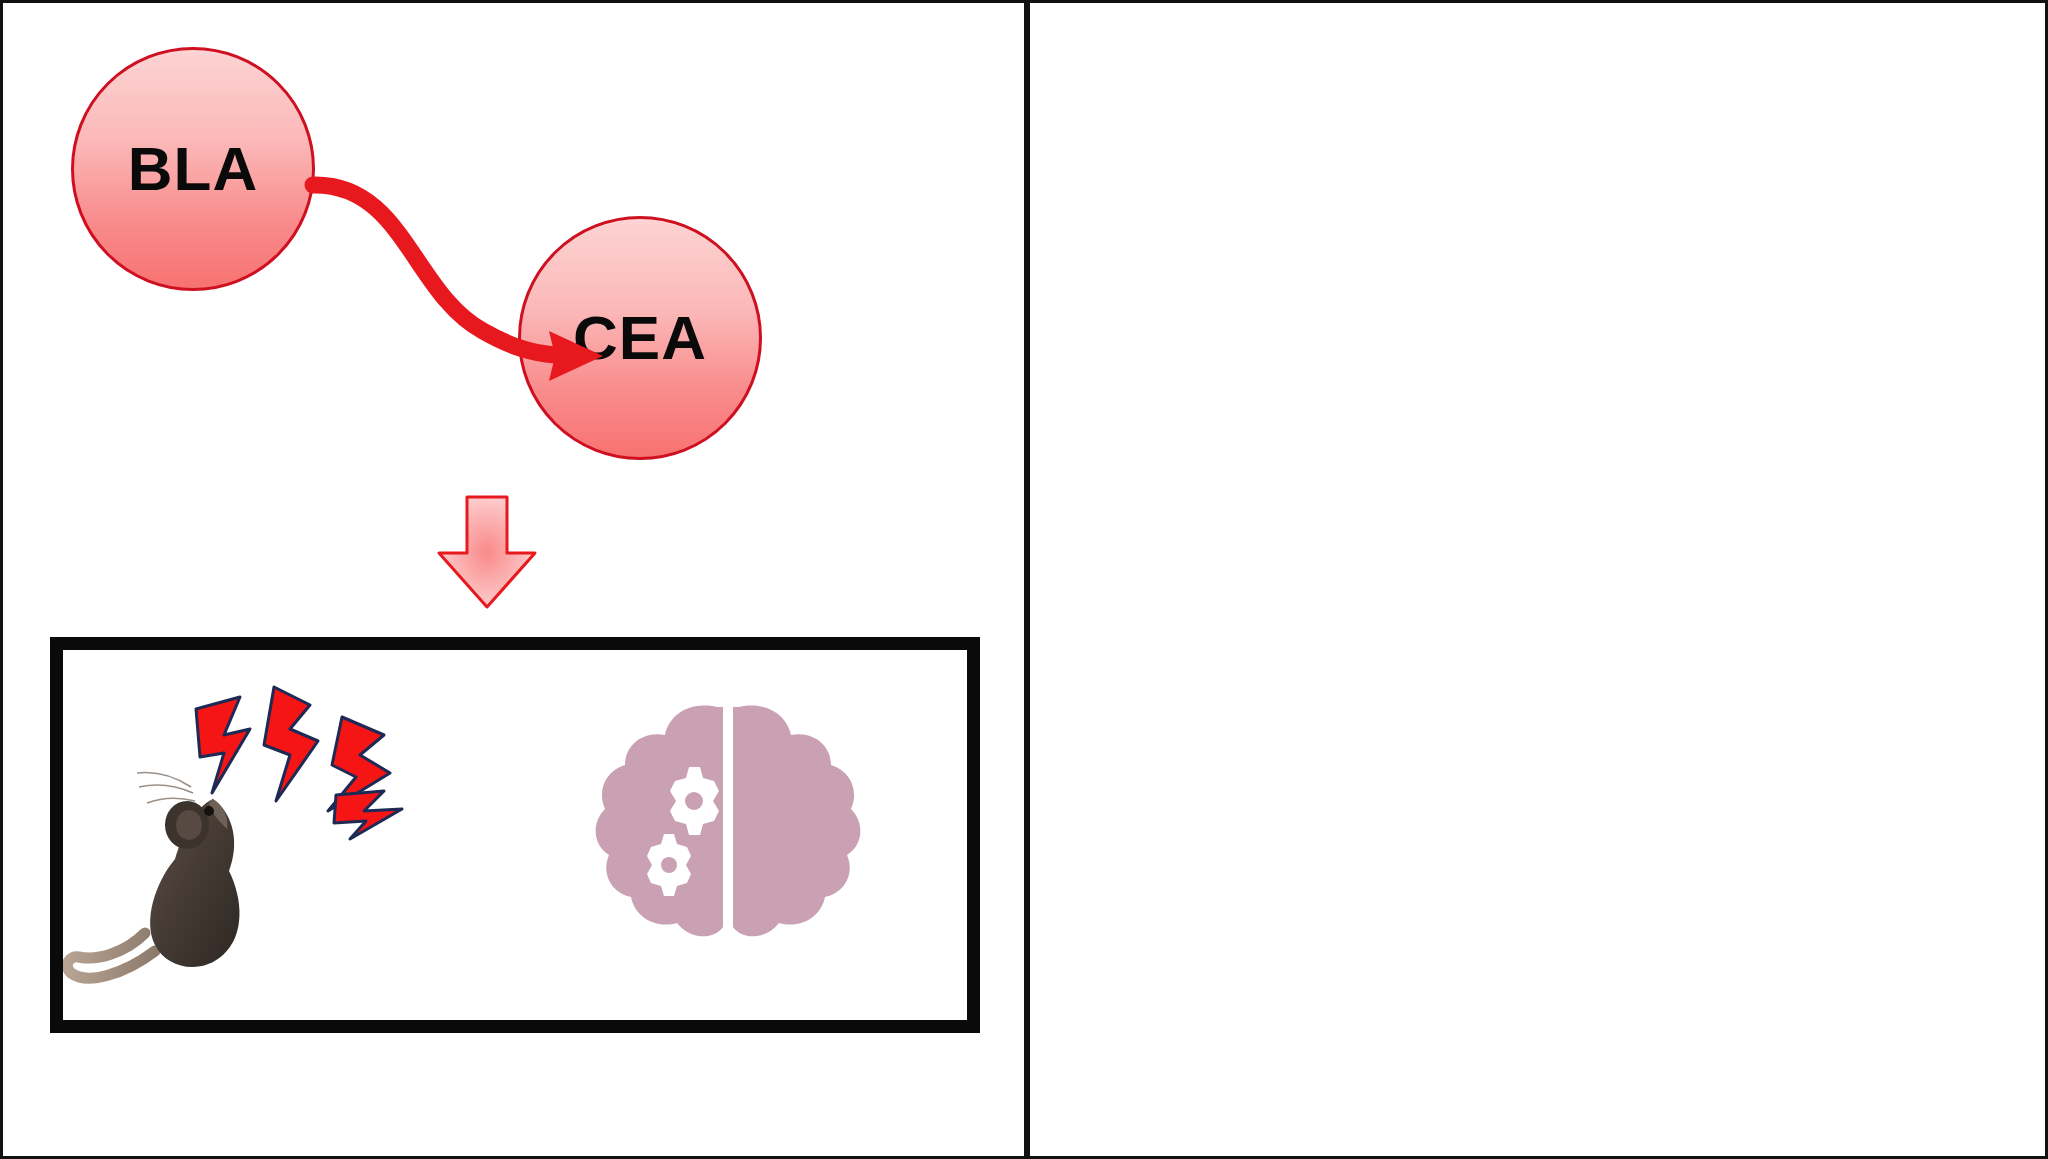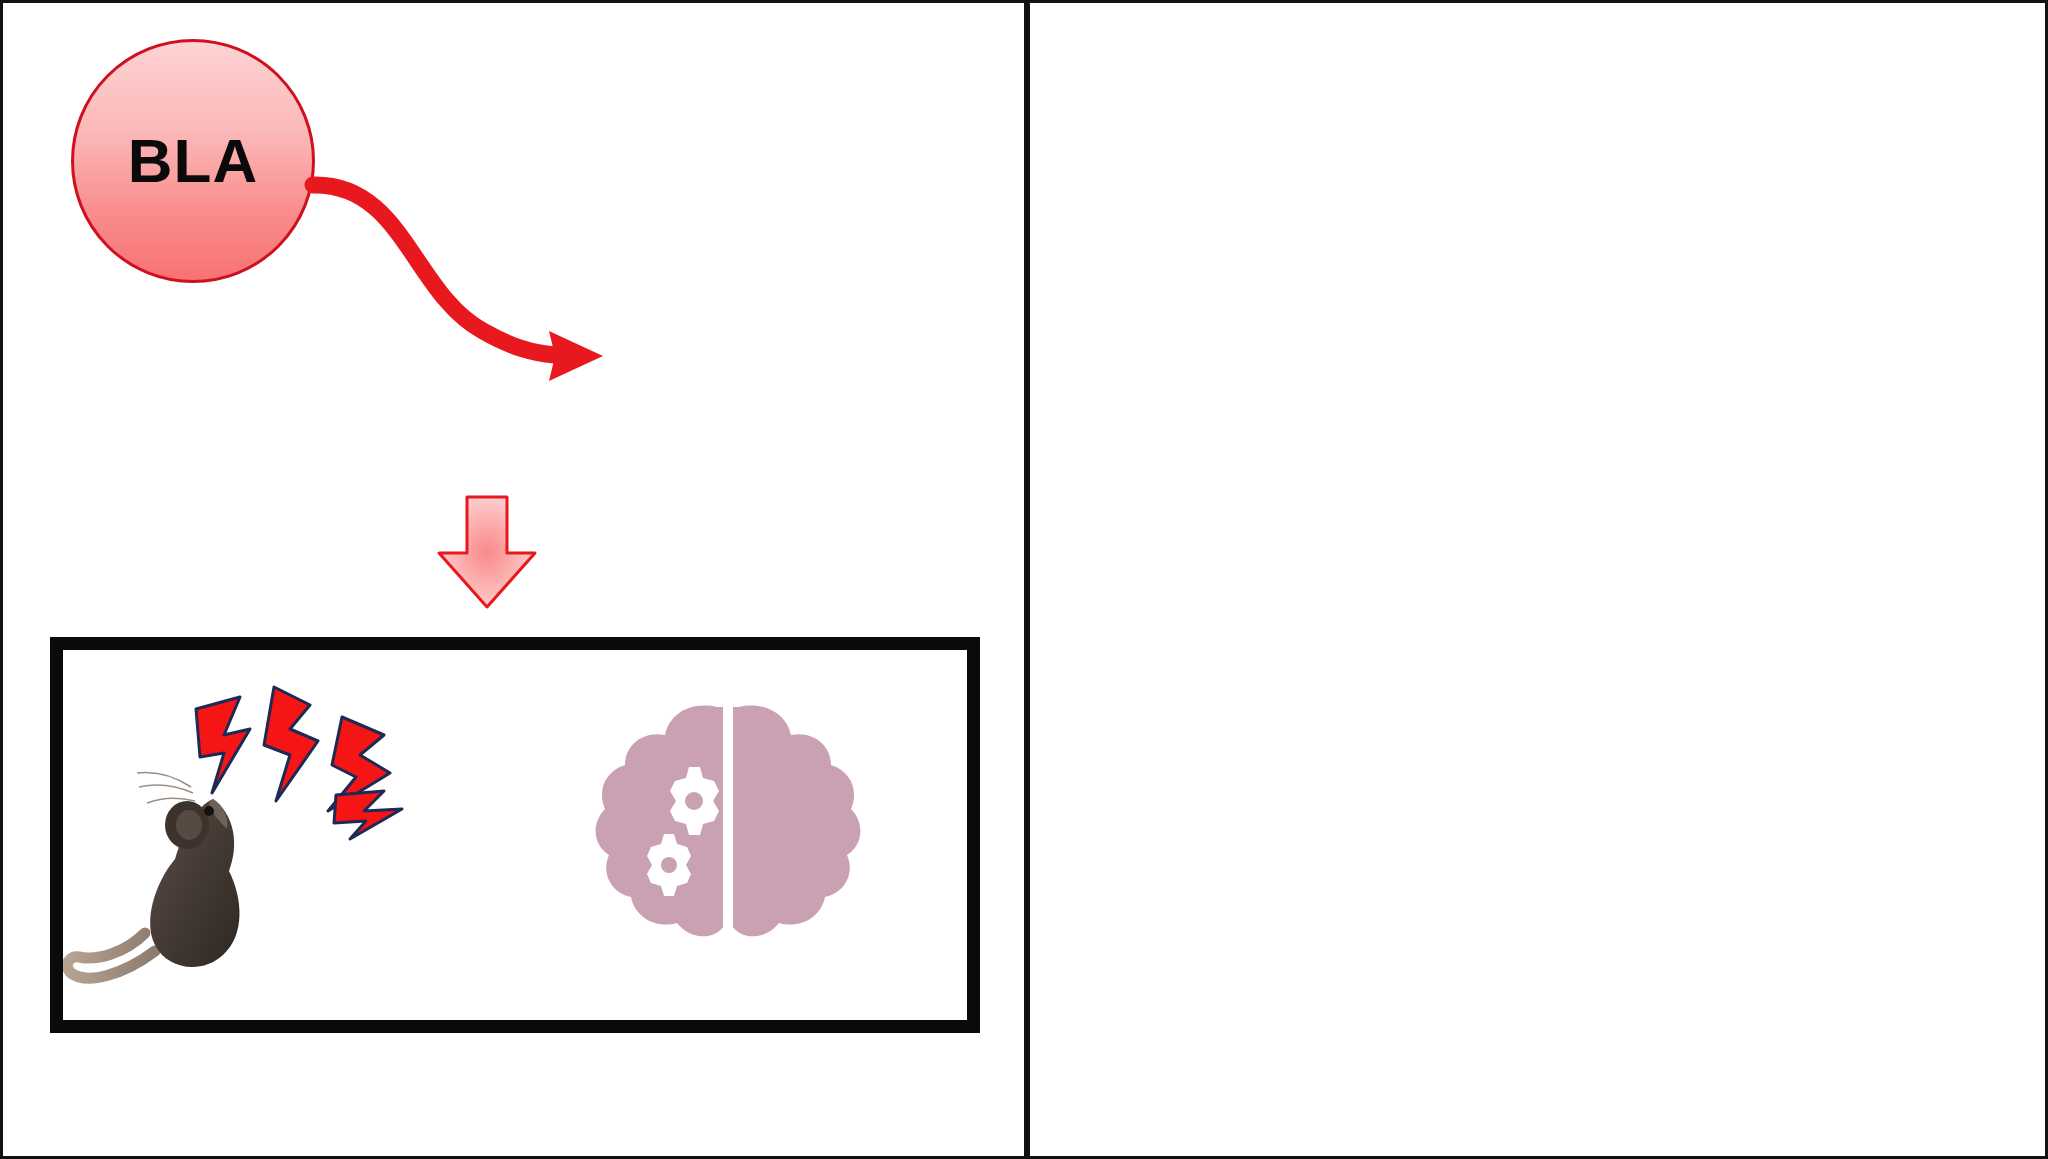--- a/index.html
+++ b/index.html
@@ -52,21 +52,21 @@
     color: #0a0a0a;
     letter-spacing: 1px;
     line-height: 1;
     font-family: "Liberation Sans", sans-serif;
   }
   .node.red {
     background: linear-gradient(180deg, #fdd3d3 0%, #fbb8b8 38%, #f98c8c 72%, #f87272 100%);
     border: 3px solid #cf1020;
   }
   
-  #bla-left { left: 68px;  top: 36px;  width: 244px; height: 244px; }
+  #bla-left { left: 68px;  top: 44px;  width: 244px; height: 244px; }
   #cea-left { left: 515px; top: 213px; width: 244px; height: 244px; }
 
   
   .connector {
     position: absolute;
     overflow: visible;
     pointer-events: none;
   }
   #connector-left  { left: 280px;  top: 150px; width: 400px; height: 260px; }
 
@@ -113,20 +113,23 @@
 <body>
 
 <div id="figure">
 
   <div class="panel" id="panel-left">
 
     <div class="node red" id="bla-left">
       <span class="node-label">BLA</span>
     </div>
 
+    <div class="node red" id="cea-left">
+      <span class="node-label">CEA</span>
+    </div>
 
     <svg class="connector" id="connector-left" viewBox="0 0 400 260">
       <path d="M 30 32 C 120 30 130 140 200 178 C 230 195 250 200 272 202" fill="none" stroke="#e8191e" stroke-width="17" stroke-linecap="round"></path>
       <polygon points="266,178 320,203 266,228 272,203" fill="#e8191e"></polygon>
     </svg>
 
     <svg class="down-arrow" id="down-arrow-left" viewBox="0 0 112 118">
       <defs>
         <radialGradient id="gradRedArrow" cx="50%" cy="50%" r="62%">
           <stop offset="0%" stop-color="#f98a8a"></stop>

